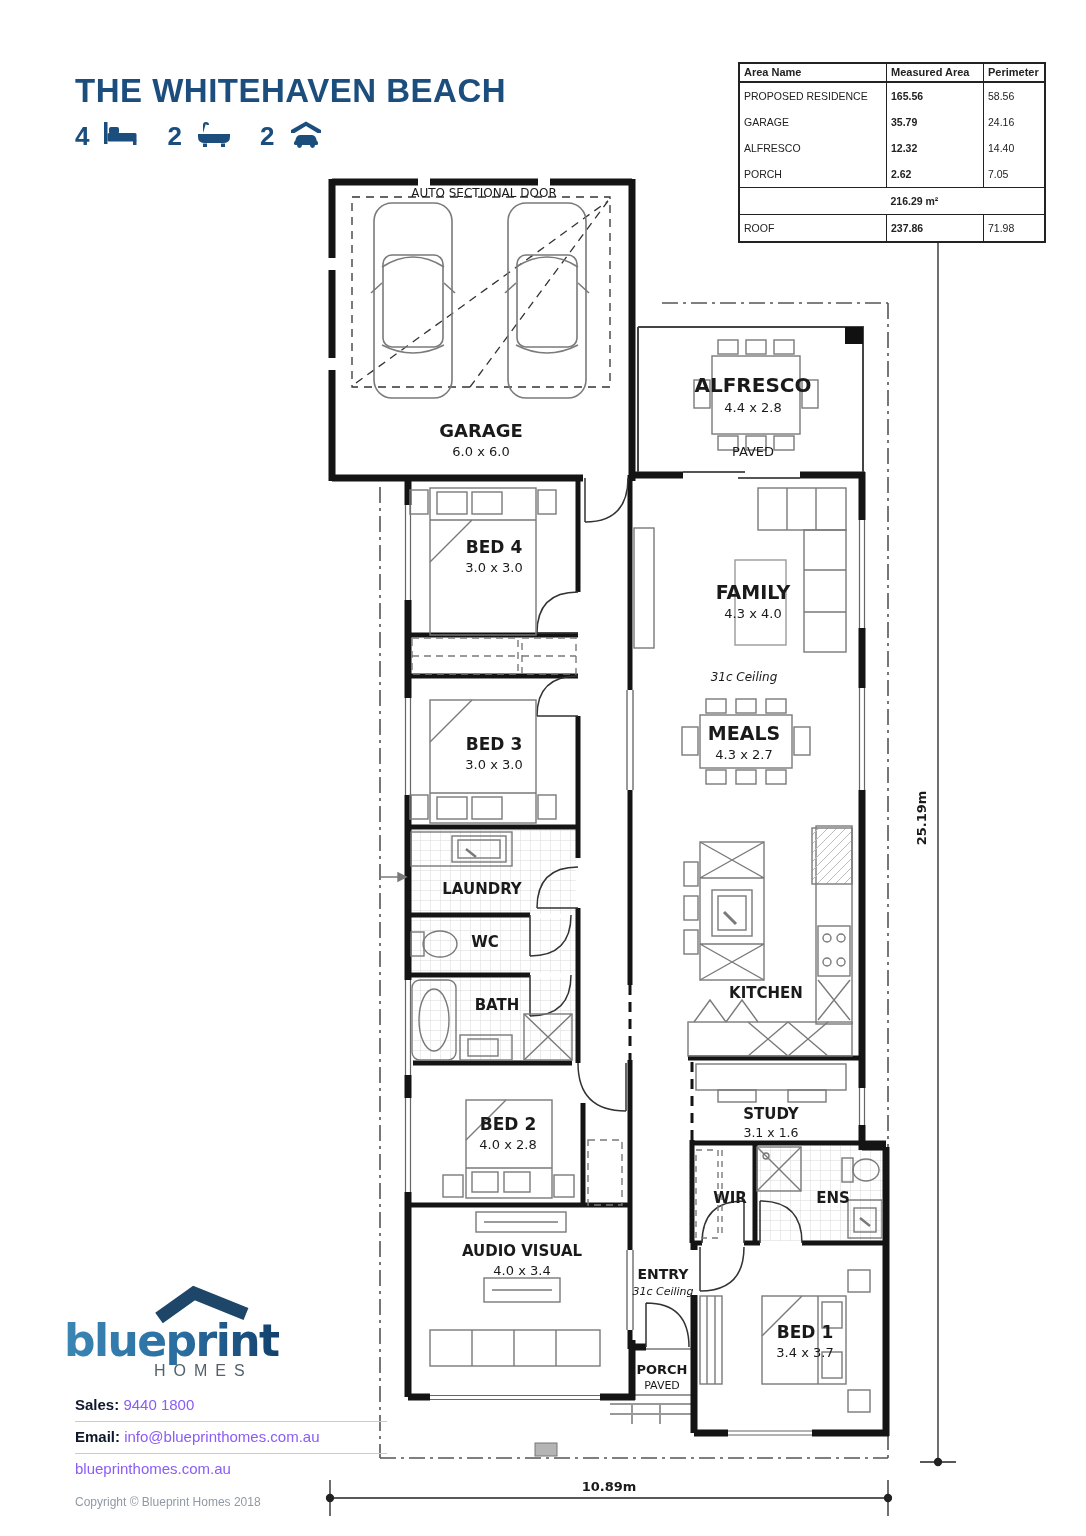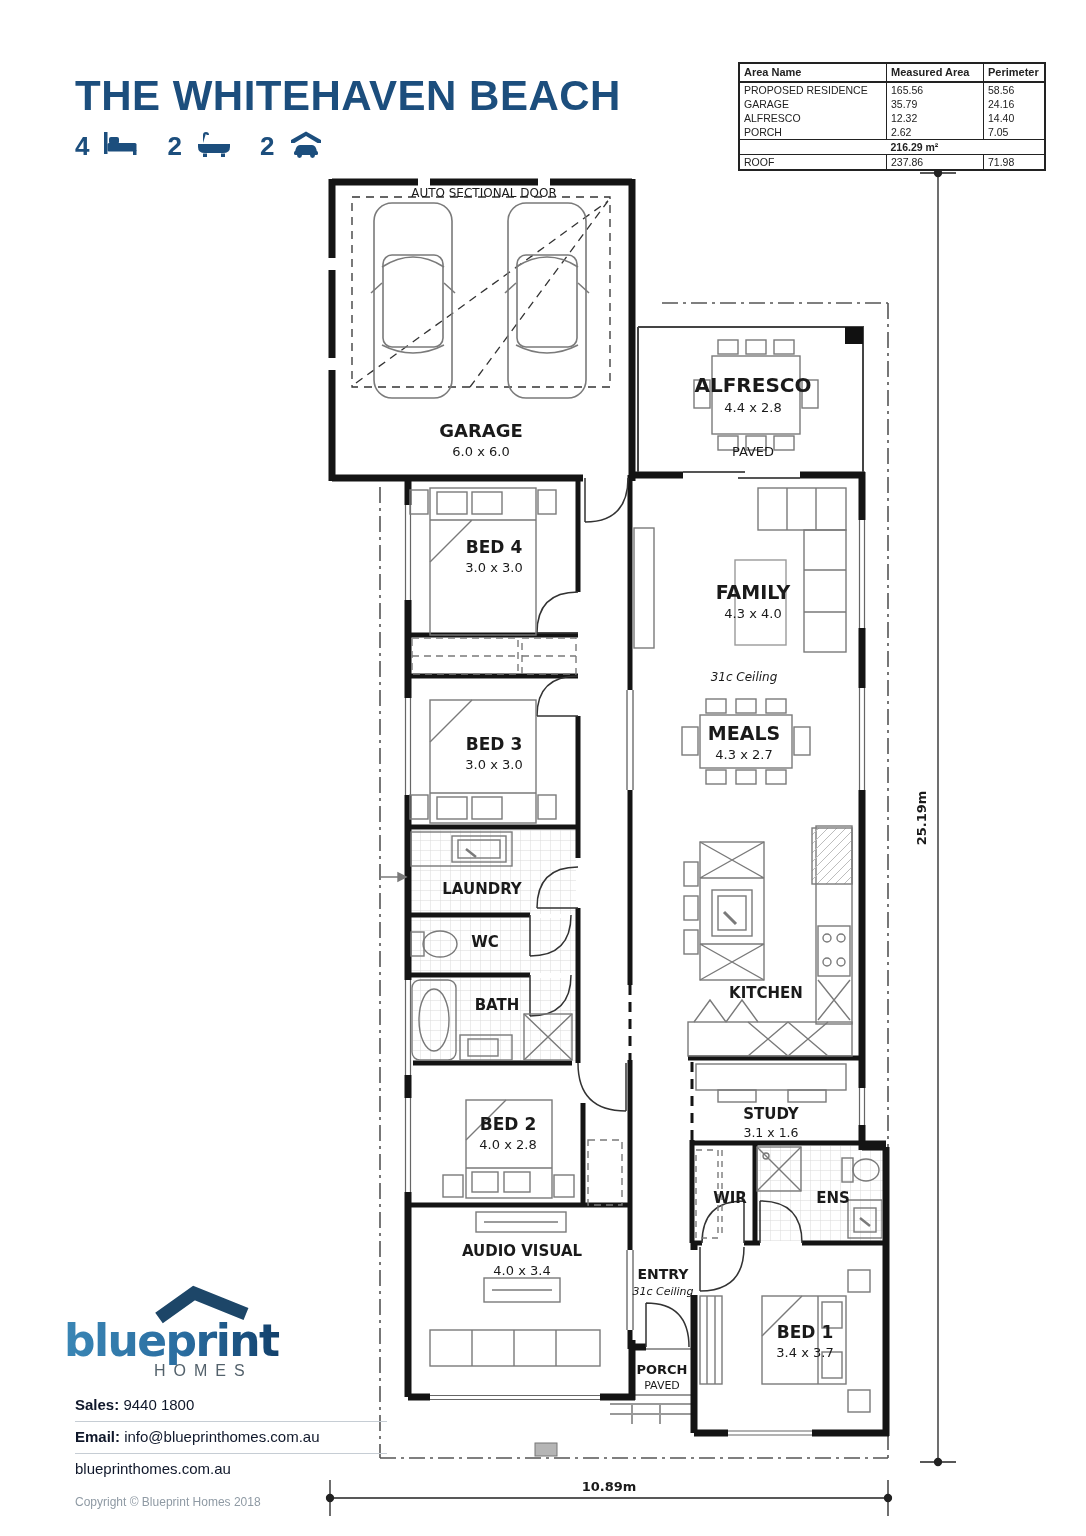--- a/index.html
+++ b/index.html
@@ -1,43 +1,43 @@
 <!DOCTYPE html>
 <html><head>
 <meta charset="utf-8">
 <style>
   html,body{margin:0;padding:0;background:#fff;}
   body{width:1086px;height:1536px;position:relative;font-family:"Liberation Sans",sans-serif;color:#222;}
   .page{position:absolute;inset:0;overflow:hidden;}
   
   .hdr{position:absolute;left:75px;top:72px;z-index:3;}
-  .hdr h1{margin:0;font-size:42px;font-weight:bold;color:#1c4e7d;letter-spacing:.5px;font-family:"Liberation Sans",sans-serif;}
+  .hdr h1{margin:0;font-size:33px;font-weight:bold;color:#1c4e7d;letter-spacing:.5px;font-family:"Liberation Sans",sans-serif;}
   .stats{display:flex;align-items:center;gap:14px;margin-top:10px;}
   .stats .num{font-size:26px;font-weight:bold;color:#1c4e7d;}
   .stats .ic{display:inline-block;margin-right:14px;}
   
   .tblwrap{position:absolute;left:738px;top:62px;z-index:3;}
   table.area{border-collapse:collapse;border:2px solid #222;font-size:10.5px;line-height:1.15;background:#fff;}
   table.area th{font-size:11px;font-weight:bold;text-align:left;border-bottom:2px solid #222;padding:2px 4px;margin-top:8px;}
-  table.area td{padding:1px 4px;}
+  table.area td{padding:7px 4px;}
   .c-name{width:138px;}
-  .c-area{width:88px;border-left:1.2px solid #222;}
+  .c-area{width:88px;border-left:1.2px solid #222;font-weight:bold;}
   .c-per{width:52px;border-left:1.2px solid #222;}
   tr.total td{border-top:1px solid #222;font-weight:bold;}
   tr.total td.noline{border-left:none;}
   tr.roof td{border-top:1.5px solid #222;margin-top:8px;}
   
   svg.plan{position:absolute;inset:0;z-index:1;}
   
   .logo{position:absolute;left:62px;top:1280px;z-index:3;}
   .contact{position:absolute;left:75px;top:1390px;width:312px;z-index:3;font-size:15px;}
   .contact .row{padding:6px 0 8px 0;}
   .contact .row.line{border-bottom:1.5px solid #c6cdd4;}
   .contact .lbl{font-weight:bold;color:#0f172a;}
-  .contact .val{color:#0f172a;}
+  .contact .val{color:#8b5cf6;}
   .contact a{color:#4a7da8;text-decoration:none;}
   .contact .copy{color:#8f9aa4;font-size:12px;padding-top:10px;}
 </style>
 </head>
 <body>
 
 <div class="page">
 
   <div class="hdr">
     <h1>THE WHITEHAVEN BEACH</h1>

